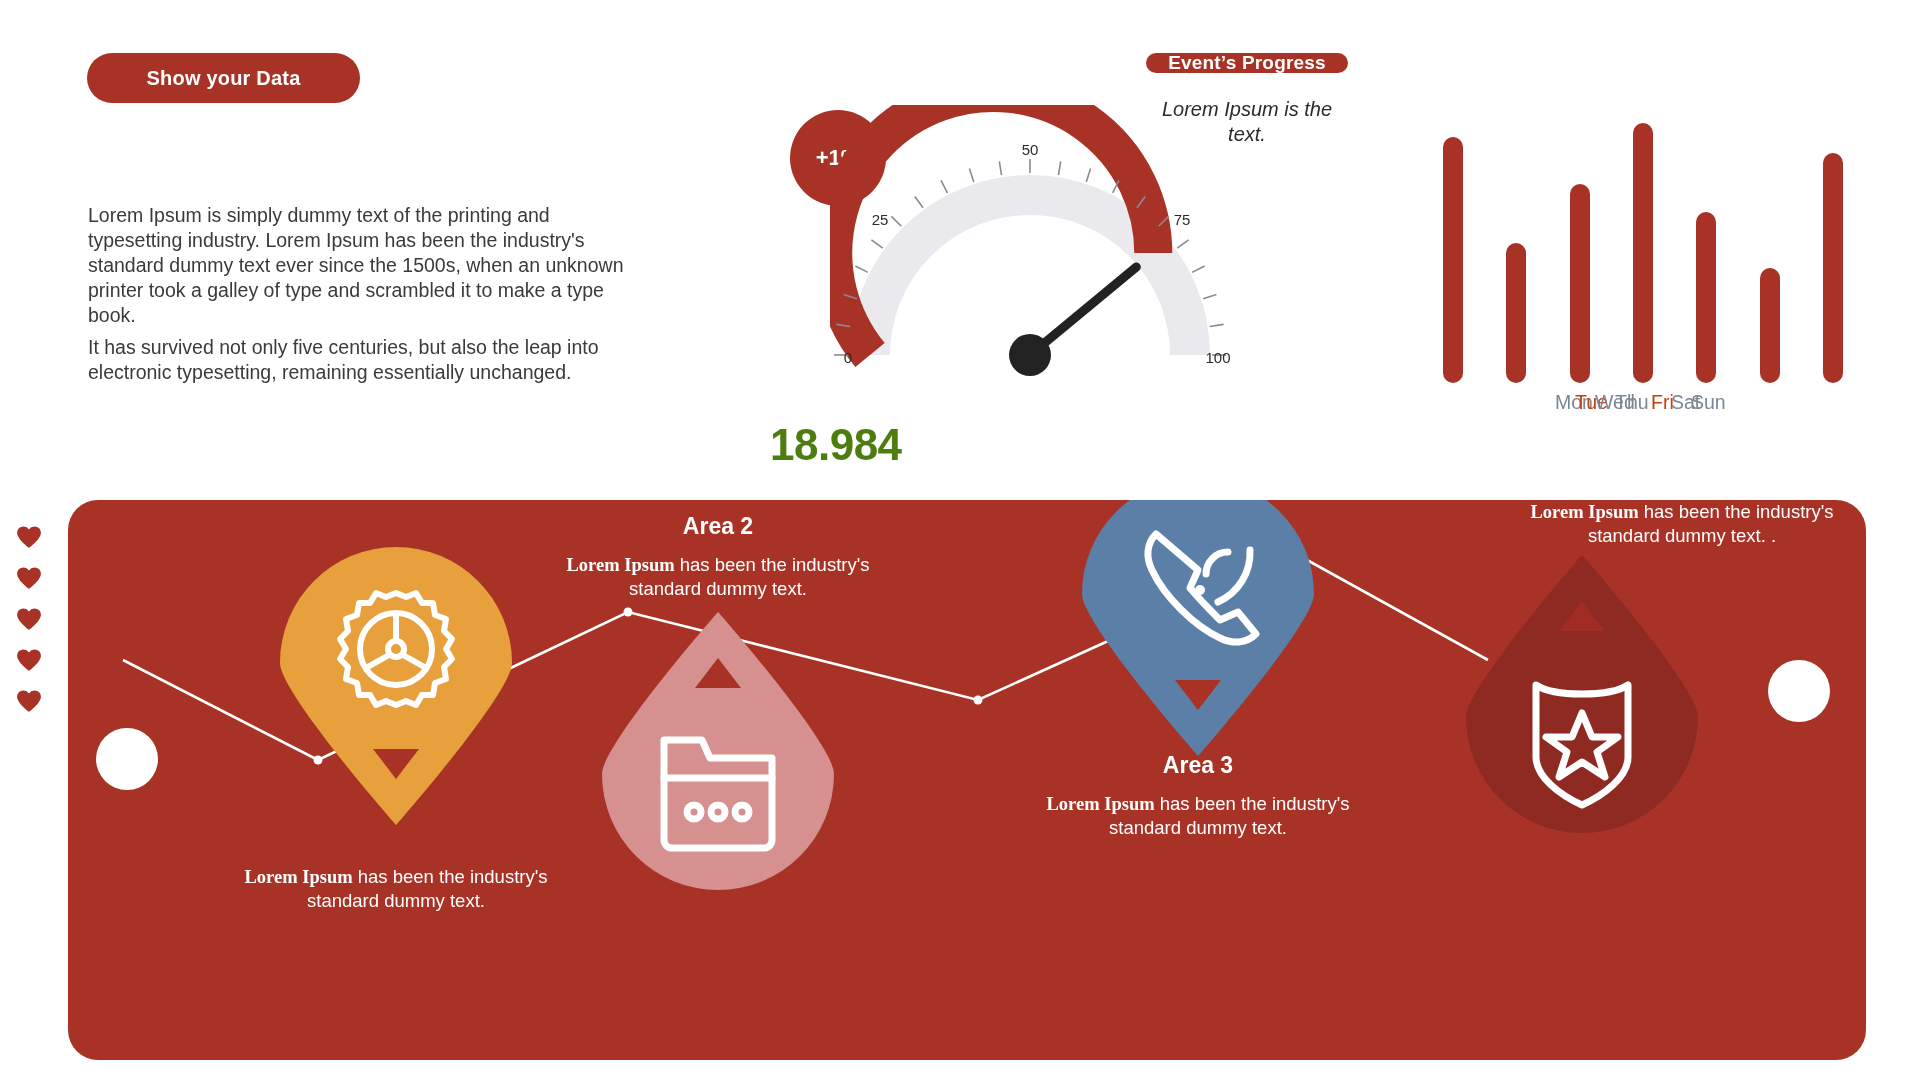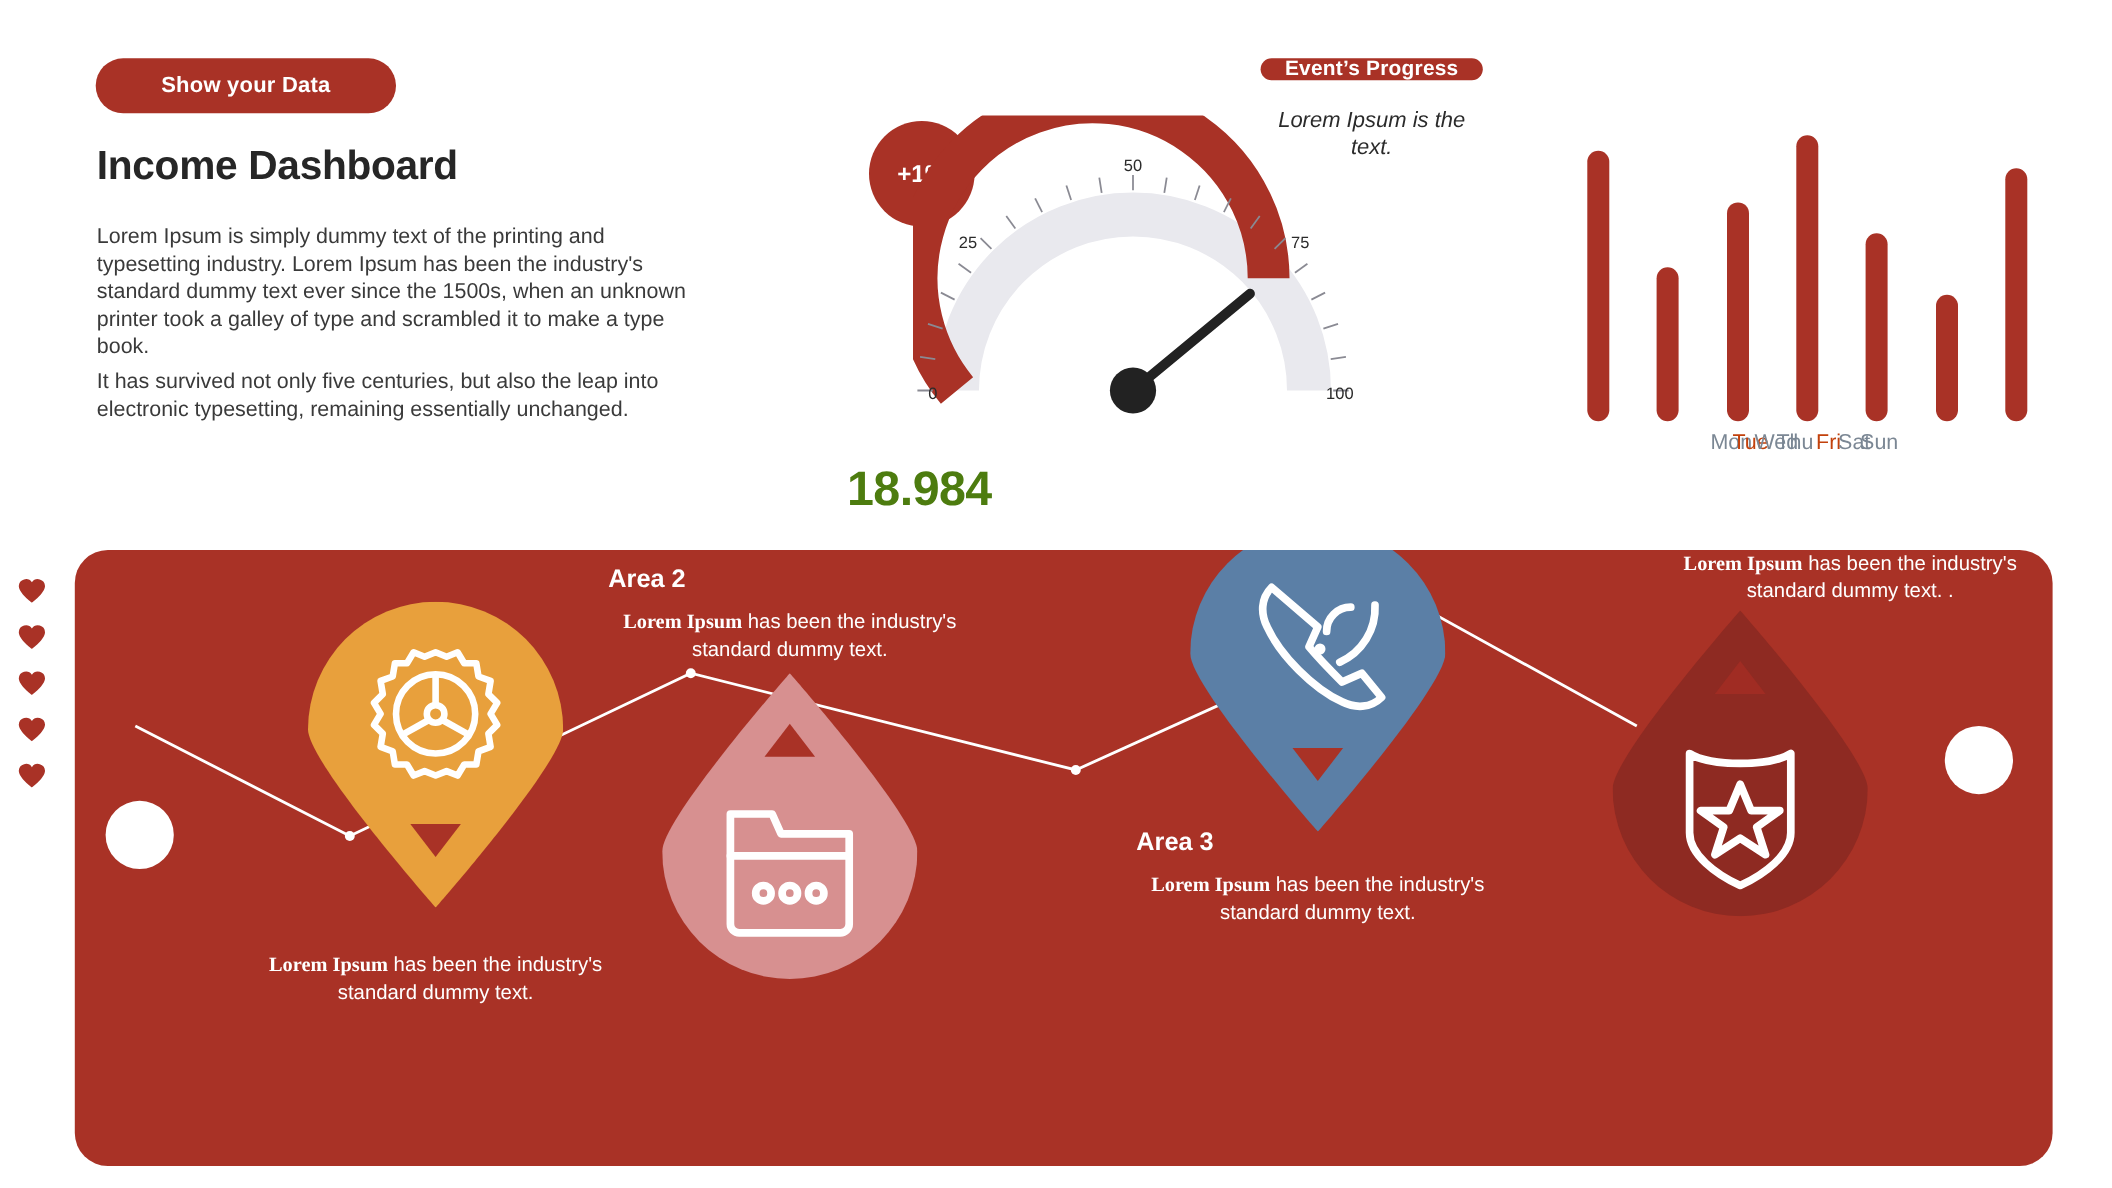--- a/index.html
+++ b/index.html
@@ -81,38 +81,37 @@
   
   #panel {
     position: absolute; left: 68px; top: 500px;
     width: 1798px; height: 560px;
     background: #A93226; border-radius: 30px; overflow: hidden;
   }
   #connector-svg { position: absolute; left: 0; top: 0; }
 
   .pin { position: absolute; }
   .pin-label {
-    position: absolute; color: #fff;
+    position: absolute; text-align: center; color: #fff;
     font-size: 23px; font-weight: bold; white-space: nowrap;
   }
   .pin-desc {
     position: absolute; text-align: center; color: #fff;
     font-size: 18.5px; line-height: 1.3; width: 330px;
   }
   .pin-desc b { font-weight: bold; font-family: Liberation Serif, serif; }
   .endpoint-dot { position: absolute; border-radius: 50%; background: #fff; }
 </style>
 </head>
 <body>
 
 <div id="root">
 
   <div class="pill" id="show-data-pill">Show your  Data</div>
 
-  <h1 id="page-title">Income Dashboard</h1>
 
   <p class="intro-p" id="intro-p1">Lorem Ipsum is simply dummy text of the printing and typesetting industry. Lorem Ipsum has been the industry's standard dummy text ever since the 1500s, when an unknown printer took a galley of type and scrambled it to make a type book.</p>
   <p class="intro-p" id="intro-p2"> It has survived not only five centuries, but also the leap into electronic typesetting, remaining essentially unchanged.</p>
 
   <div id="gauge-block">
 
     <div id="badge-delta">+1%</div>
 
     <svg id="gauge-svg" width="400" height="300" viewBox="0 0 400 300">
 

